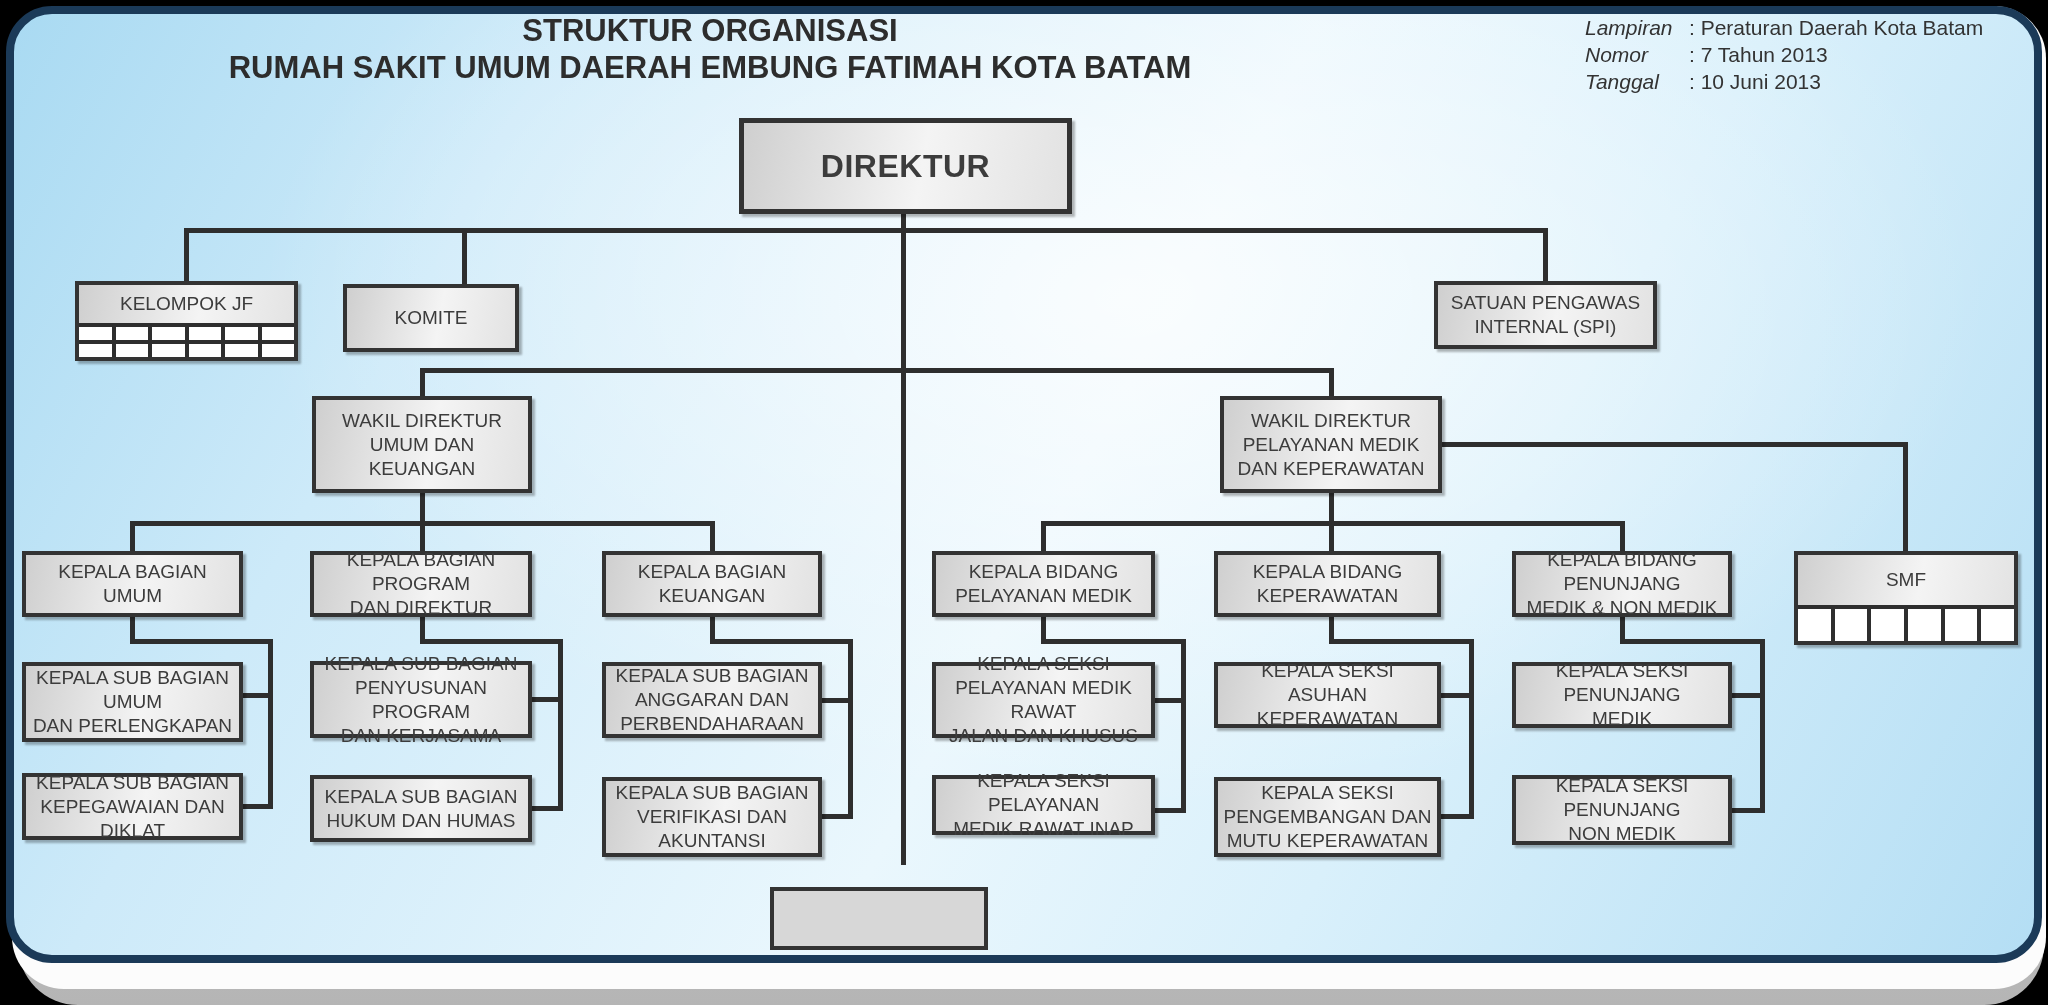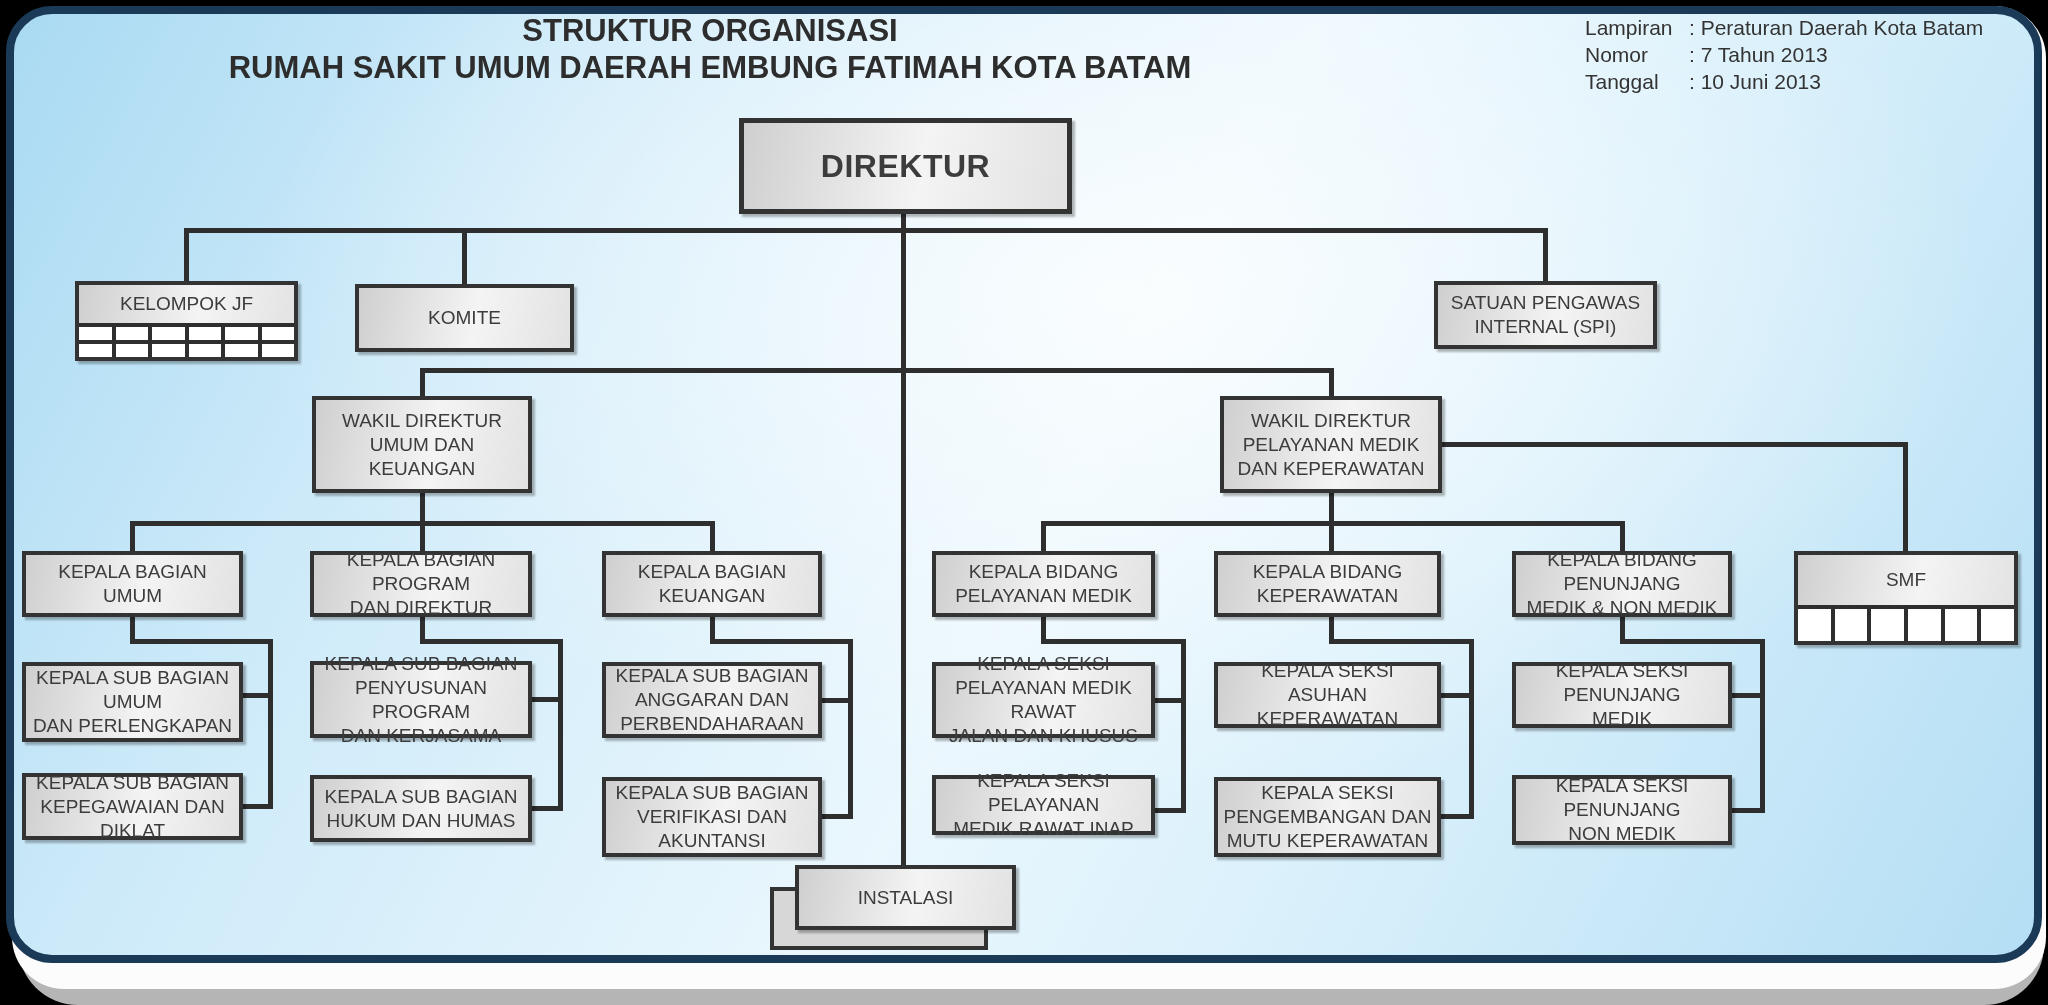--- a/index.html
+++ b/index.html
@@ -26,21 +26,21 @@
   }
   .content{position:absolute;left:0;top:0;width:2048px;height:1005px;}
 
   .title{
     position:absolute;left:170px;top:12px;width:1080px;
     text-align:center;font-weight:bold;font-size:31px;line-height:37px;
     color:#2d2d2d;z-index:4;
   }
   .annotation{position:absolute;left:1585px;top:14px;z-index:4;color:#333;}
   .annotation .row{display:flex;font-size:21px;line-height:27px;}
-  .annotation .lab{width:104px;flex:0 0 104px;}
+  .annotation .lab{width:104px;flex:0 0 104px;font-style:italic;}
 
   .ln{position:absolute;background:#2e2e2e;z-index:1;}
 
   .node{
     position:absolute;z-index:2;box-sizing:border-box;
     border:4px solid #333;
     background:linear-gradient(100deg,#cfcfcf 0%,#f4f4f4 55%,#e2e2e2 100%);
     display:flex;align-items:center;justify-content:center;
     text-align:center;color:#3c3c3c;font-size:19px;line-height:24px;
     box-shadow:3px 3px 2px rgba(0,0,0,0.28);
@@ -155,21 +155,21 @@
         <i></i>
         <i></i>
         <i></i>
         <i></i>
         <i></i>
         <i></i>
         <i></i>
       </div>
   </div>
 
-  <div class="node" style="left:355px;top:284px;width:219px;height:68px">
+  <div class="node" style="left:343px;top:284px;width:176px;height:68px">
     <span class="lbl">KOMITE</span>
   </div>
 
   <div class="node" style="left:1434px;top:281px;width:223px;height:68px">
     <span class="lbl">SATUAN PENGAWAS
 INTERNAL (SPI)</span>
   </div>
 
   <div class="node" style="left:312px;top:396px;width:220px;height:97px">
     <span class="lbl">WAKIL DIREKTUR
@@ -270,17 +270,14 @@
   <div class="node" style="left:1512px;top:662px;width:220px;height:66px">
     <span class="lbl">KEPALA SEKSI PENUNJANG
 MEDIK</span>
   </div>
   <div class="node" style="left:1512px;top:775px;width:220px;height:70px">
     <span class="lbl">KEPALA SEKSI PENUNJANG
 NON MEDIK</span>
   </div>
 
   <div class="node back" style="left:770px;top:887px;width:218px;height:63px"></div>
-  <div class="node front" style="left:795px;top:865px;width:221px;height:65px">
-    <span class="lbl">INSTALASI</span>
-  </div>
 
 </div>
 
 </body></html>

